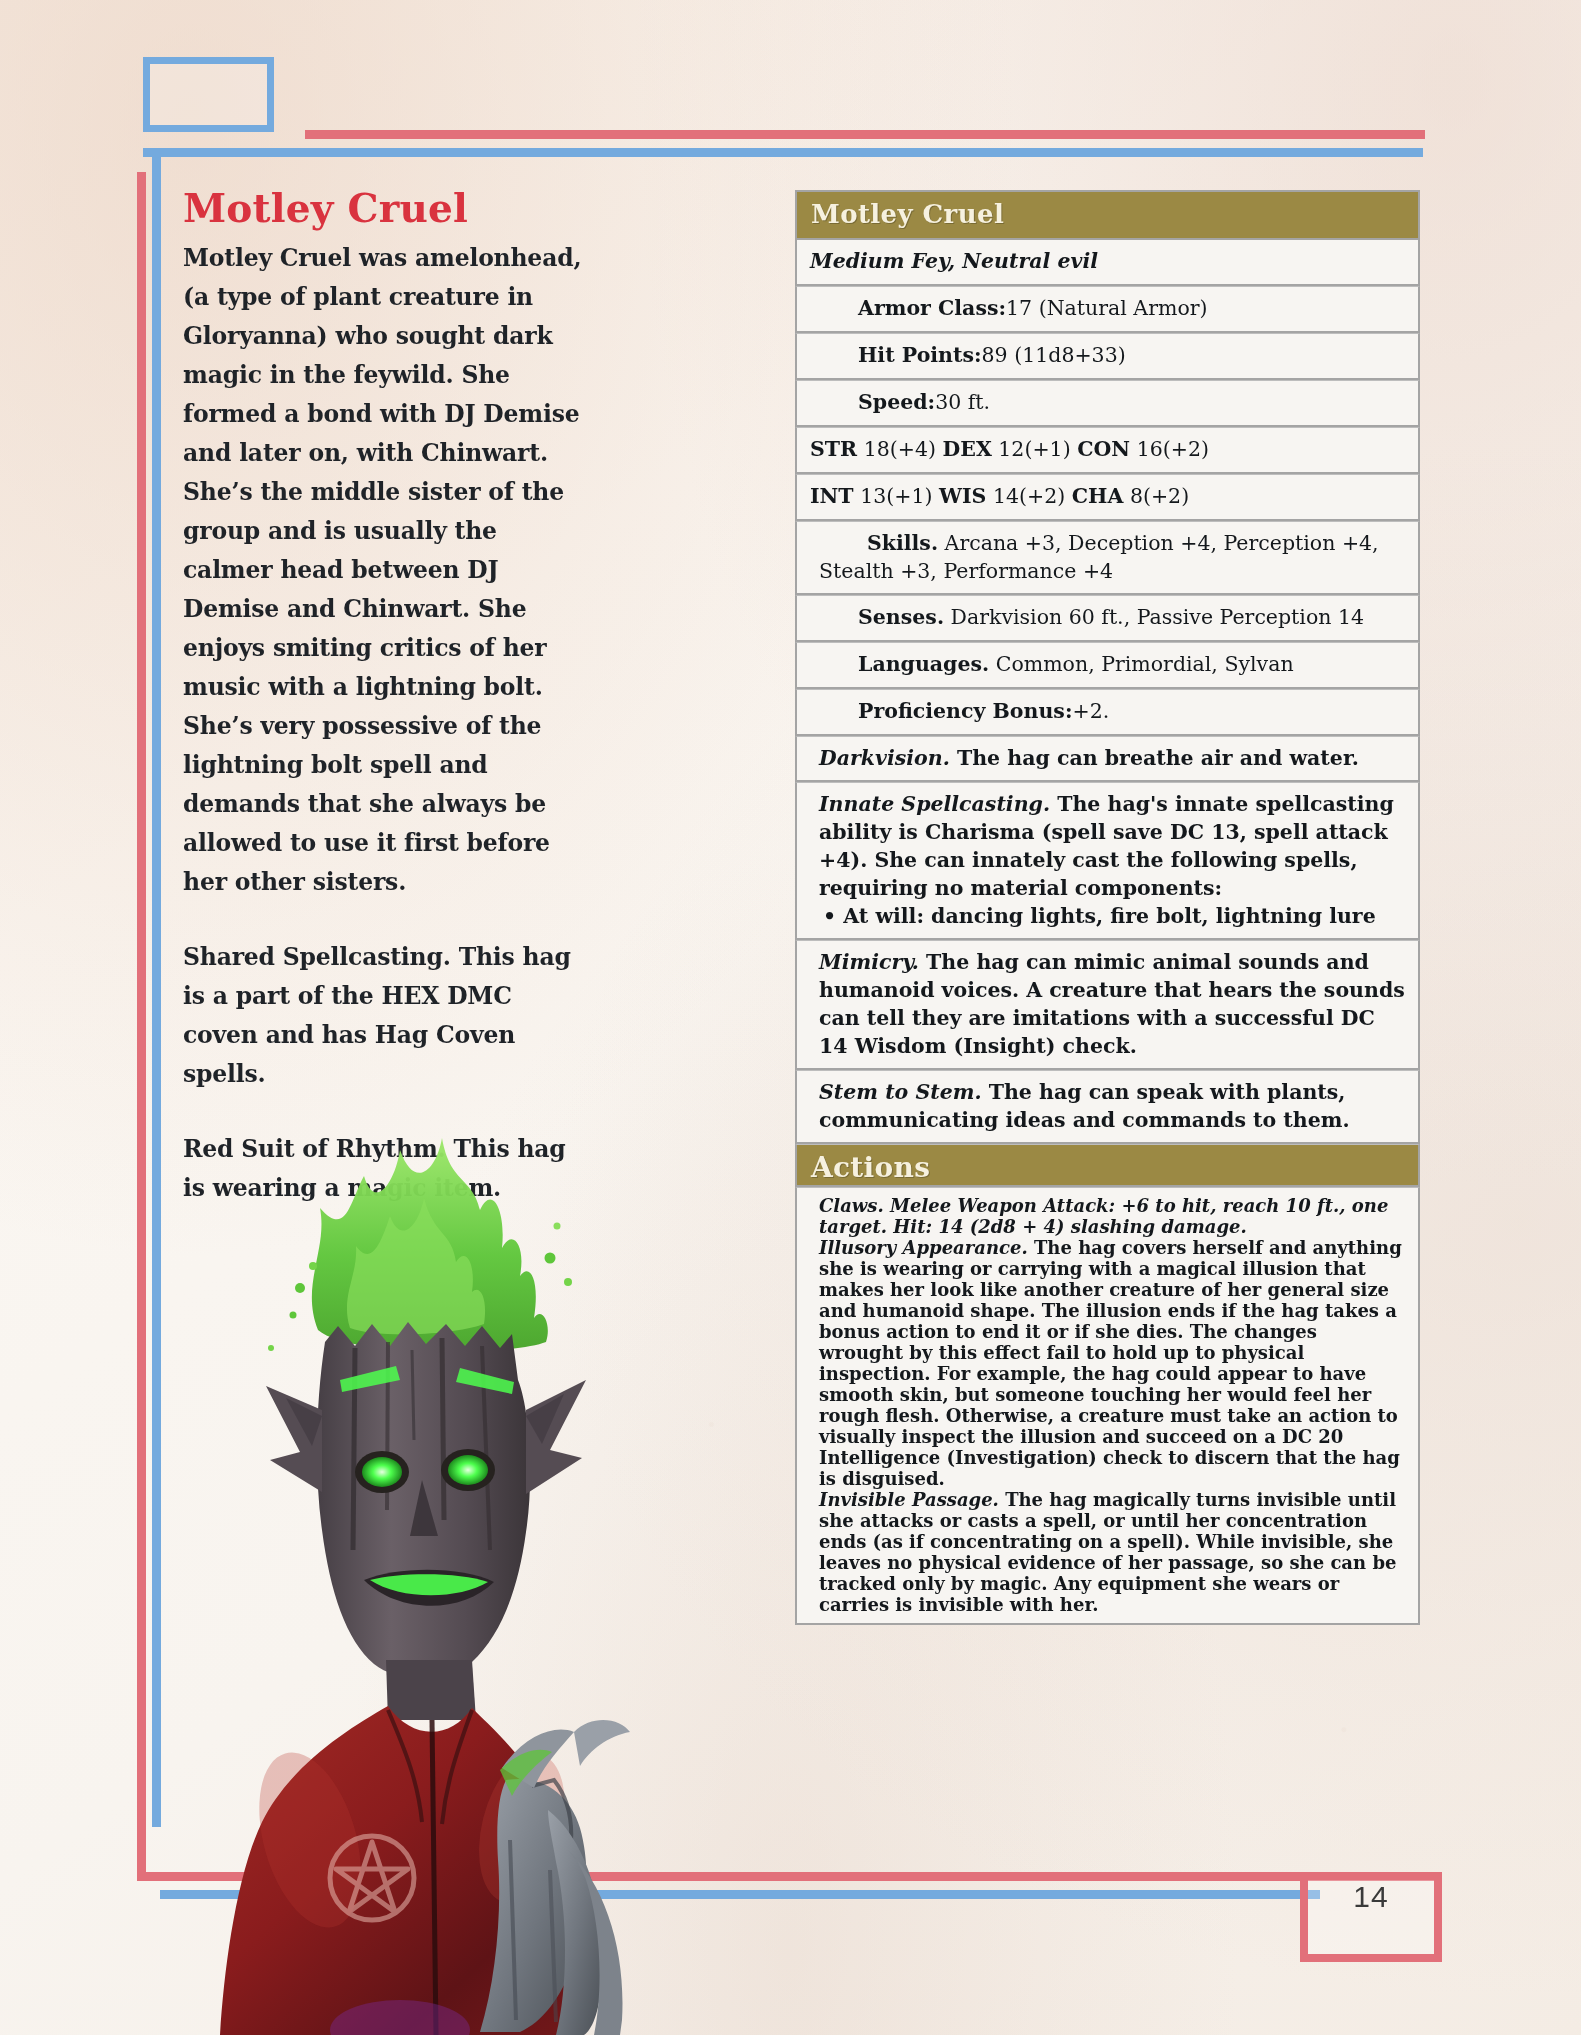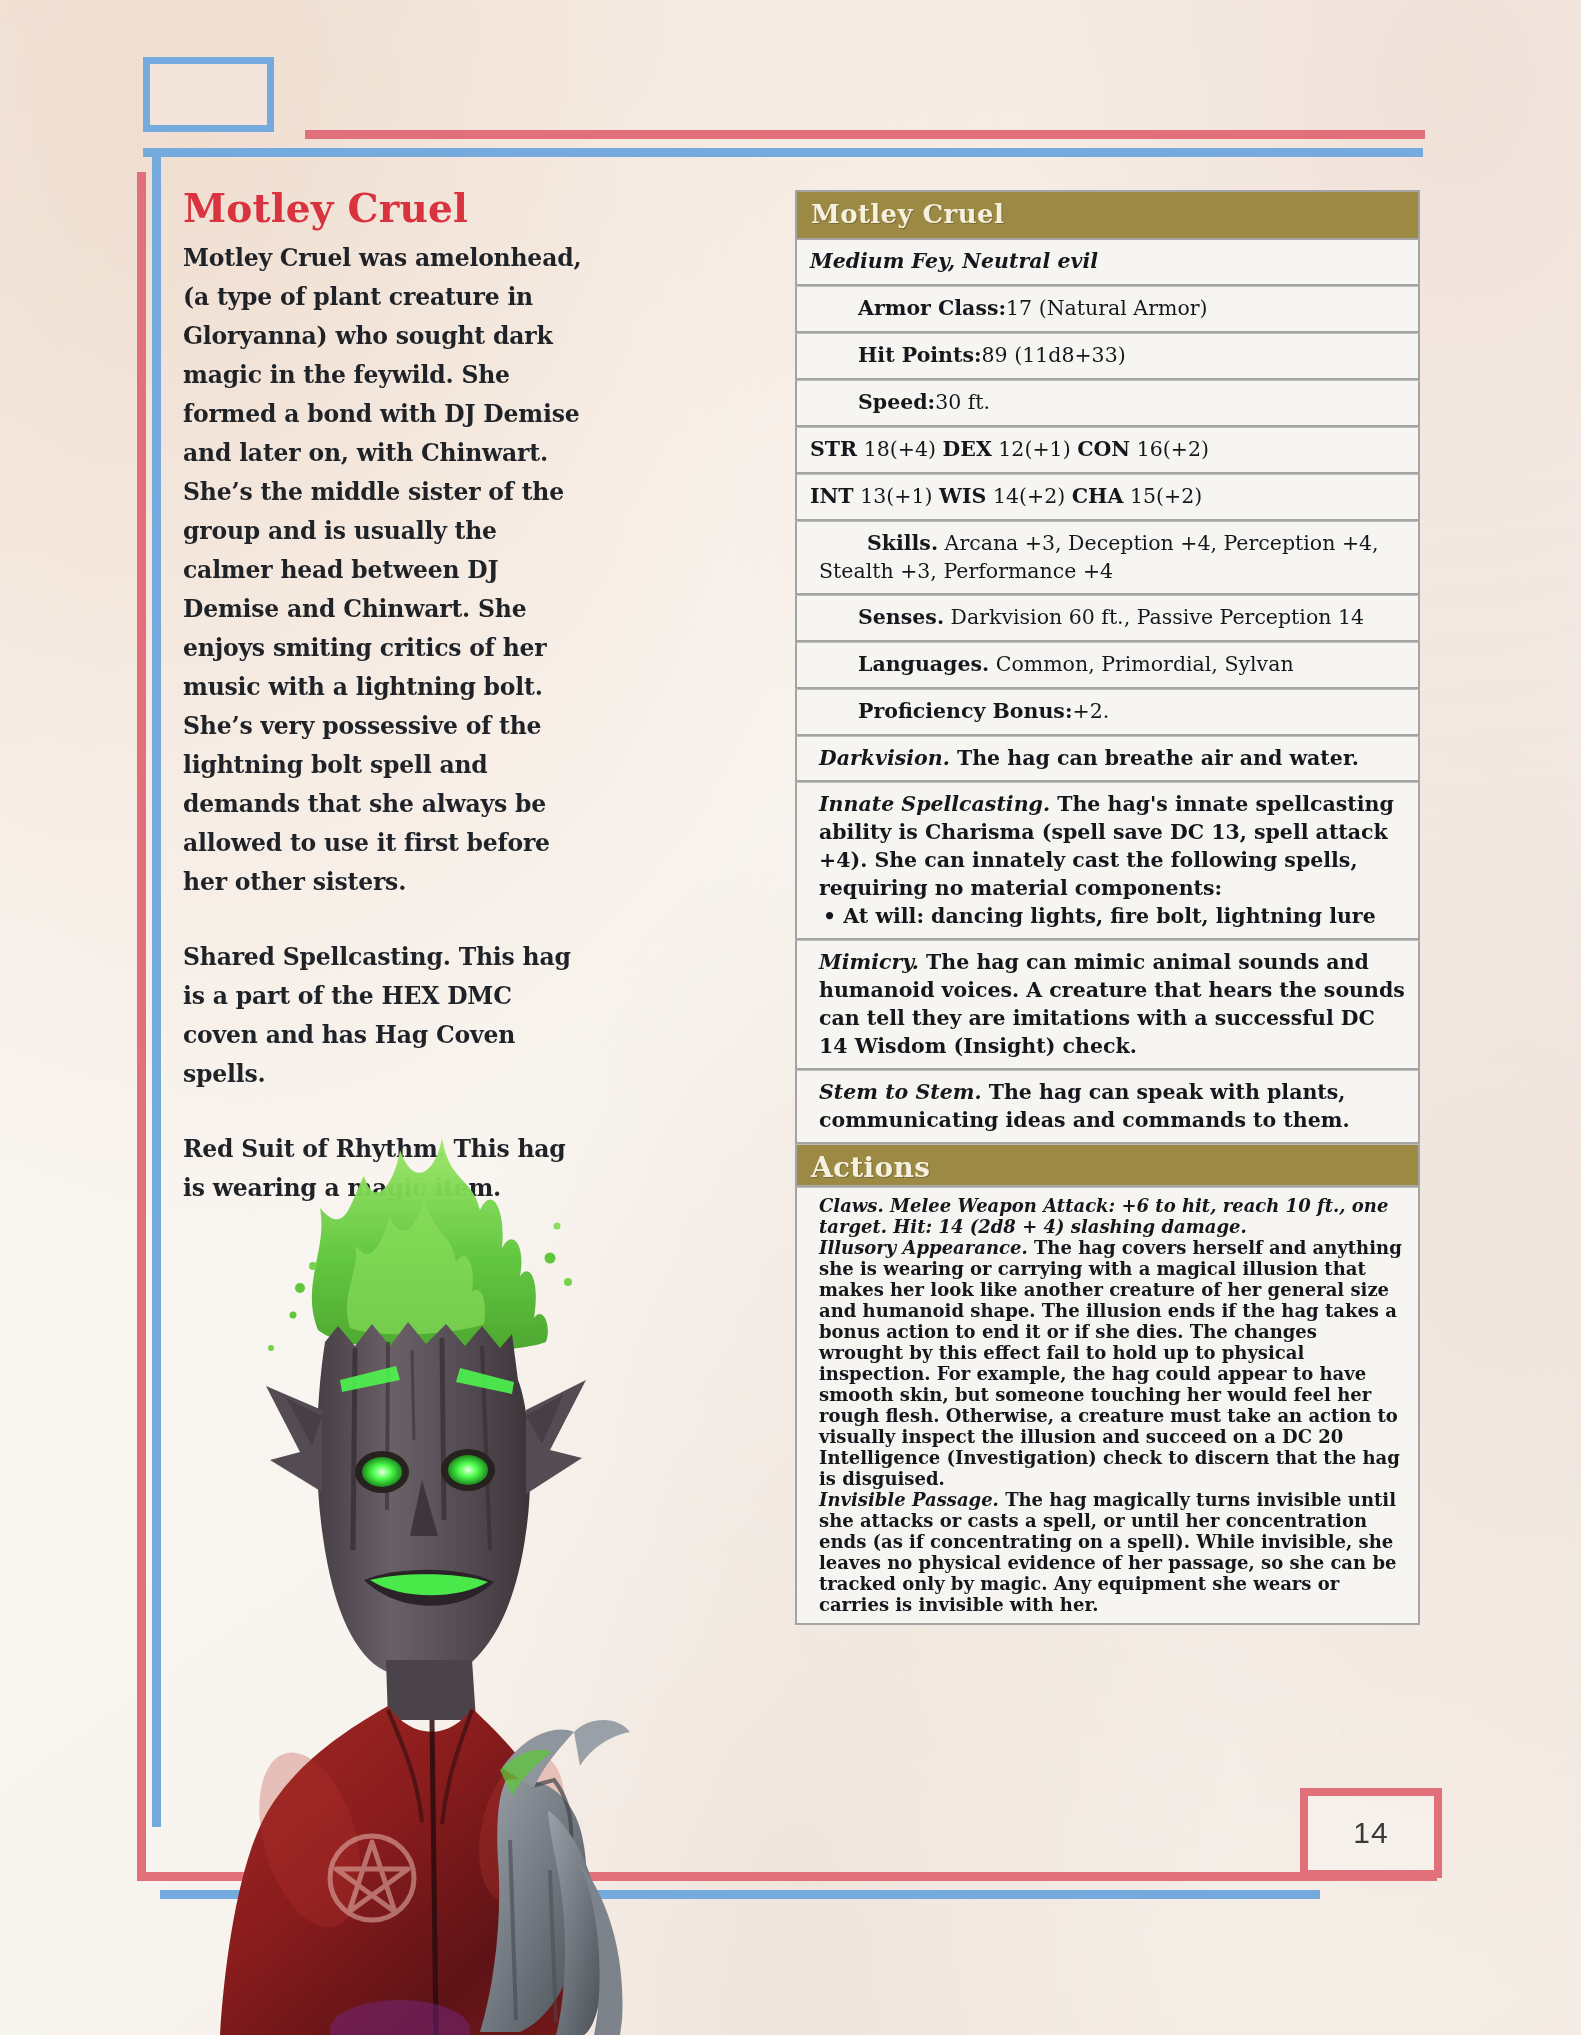--- a/index.html
+++ b/index.html
@@ -74,27 +74,26 @@
     background: #e2707a;
   }
   .rule-blue-bottom {
     position: absolute;
     left: 160px; top: 1890px;
     width: 1160px; height: 9px;
     background: #74aade;
   }
   .corner-box-br {
     position: absolute;
-    left: 1300px; top: 1788px;
+    left: 1300px; top: 1872px;
     width: 142px; height: 90px;
     border: 8px solid #e2707a;
     box-sizing: border-box;
     background: rgba(255,255,255,0.25);
     display: flex;
-    align-items: center;
     justify-content: center;
   }
   .page-number {
     font-family: "Liberation Sans", sans-serif;
     font-size: 30px;
     color: #3a3a3a;
     letter-spacing: 1px;
   }
 
   
@@ -371,21 +370,21 @@
       <b>CON</b>
       <span>16(+2)</span>
     </div>
 
     <div class="sb-row abil">
       <b>INT</b>
       <span>13(+1)</span>
       <b>WIS</b>
       <span>14(+2)</span>
       <b>CHA</b>
-      <span>15(+2)</span>
+      <span>8(+2)</span>
     </div>
 
     <div class="sb-row tight">
       <span class="sb-label">Skills.</span><span class="sb-val"> Arcana +3, Deception +4, Perception +4, Stealth +3, Performance +4</span>
     </div>
 
     <div class="sb-row">
       <span class="sb-label">Senses.</span><span class="sb-val"> Darkvision 60 ft., Passive Perception 14</span>
     </div>
 

